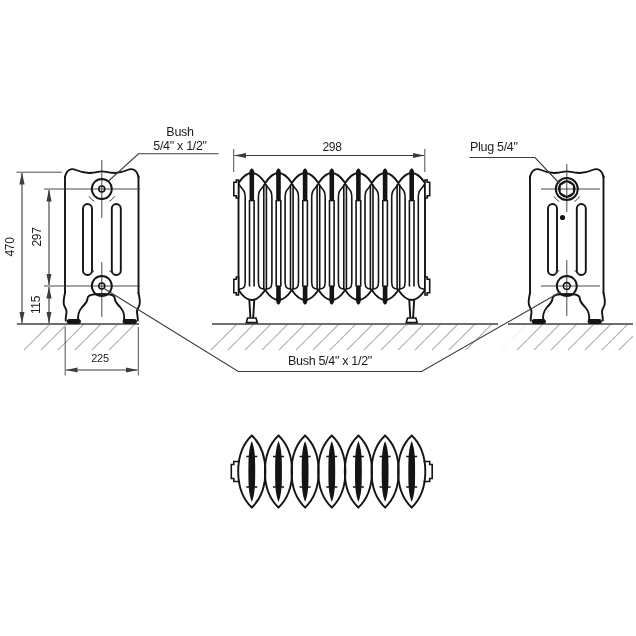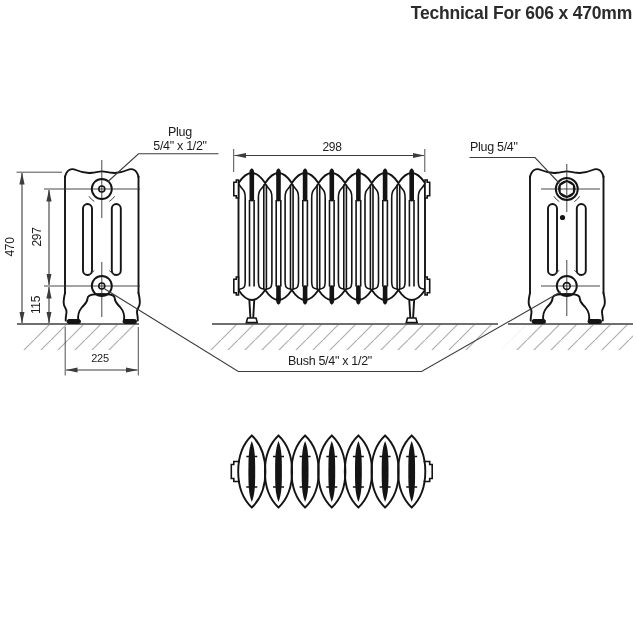--- a/index.html
+++ b/index.html
@@ -200,30 +200,29 @@
     <line class="dim" x1="234.5" y1="155.5" x2="424" y2="155.5" marker-start="url(#arr)" marker-end="url(#arr)"></line>
   </g>
 
   <g>
     <polyline class="dim" points="108,181.5 138.5,153.8 218.5,153.8"></polyline>
     <polyline class="dim" points="559.5,183.5 535,157.5 469.5,157.5"></polyline>
     <polyline class="dim" points="104.5,288.8 238.3,371.5 421.6,371.5 560.8,291.8"></polyline>
   </g>
 </svg>
 
-<div id="title">Technical For 606 x 470mm</div>
 
 <div class="txt rot" style="left:10px;top:247px;font-size:12px;">470</div>
 <div class="txt rot" style="left:37px;top:237px;font-size:12px;">297</div>
 <div class="txt rot" style="left:36px;top:305px;font-size:12px;">115</div>
 <div class="txt ctr" style="left:100px;top:358px;font-size:11px;">225</div>
 <div class="txt ctr" style="left:332px;top:147px;font-size:12px;">298</div>
 
 <div class="txt ctr" id="bush-top-label" style="left:180px;top:139px;">
-  <div>Plug</div>
+  <div>Bush</div>
   <div>5/4" x 1/2"</div>
 </div>
 
 <div class="txt" style="left:470px;top:140px;">Plug 5/4"</div>
 
 <div class="txt ctr" style="left:330px;top:361px;">Bush 5/4" x 1/2"</div>
 
 </div>
 
 </body></html>

